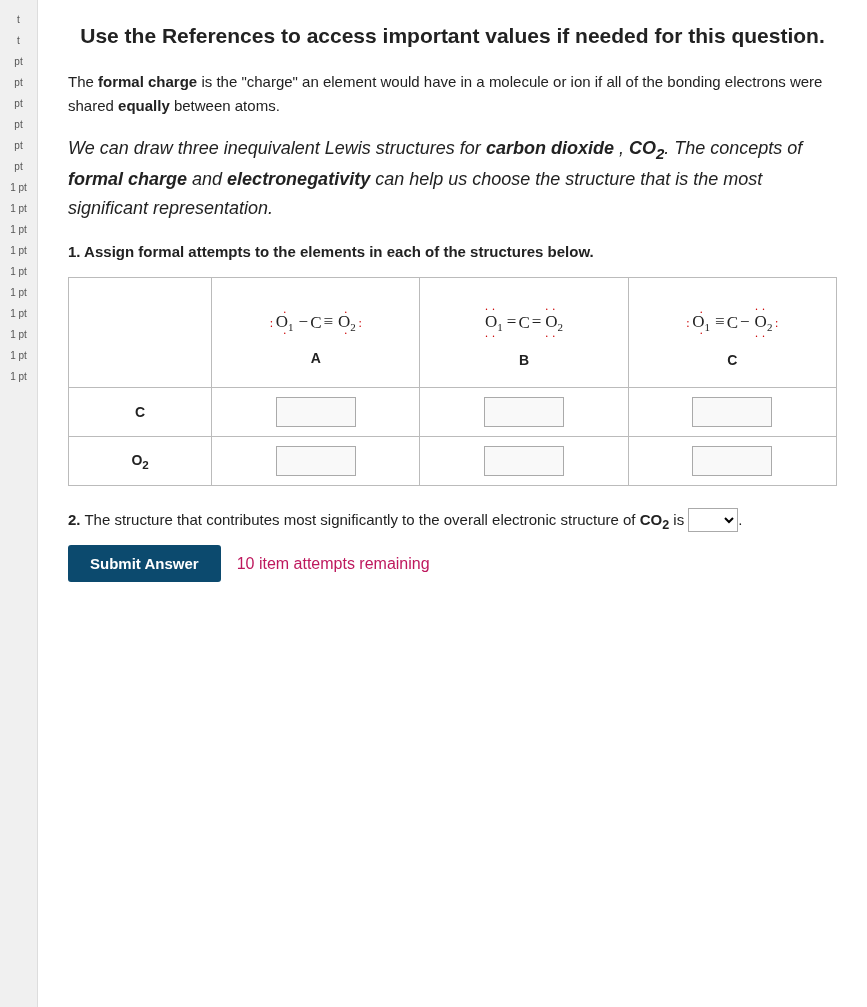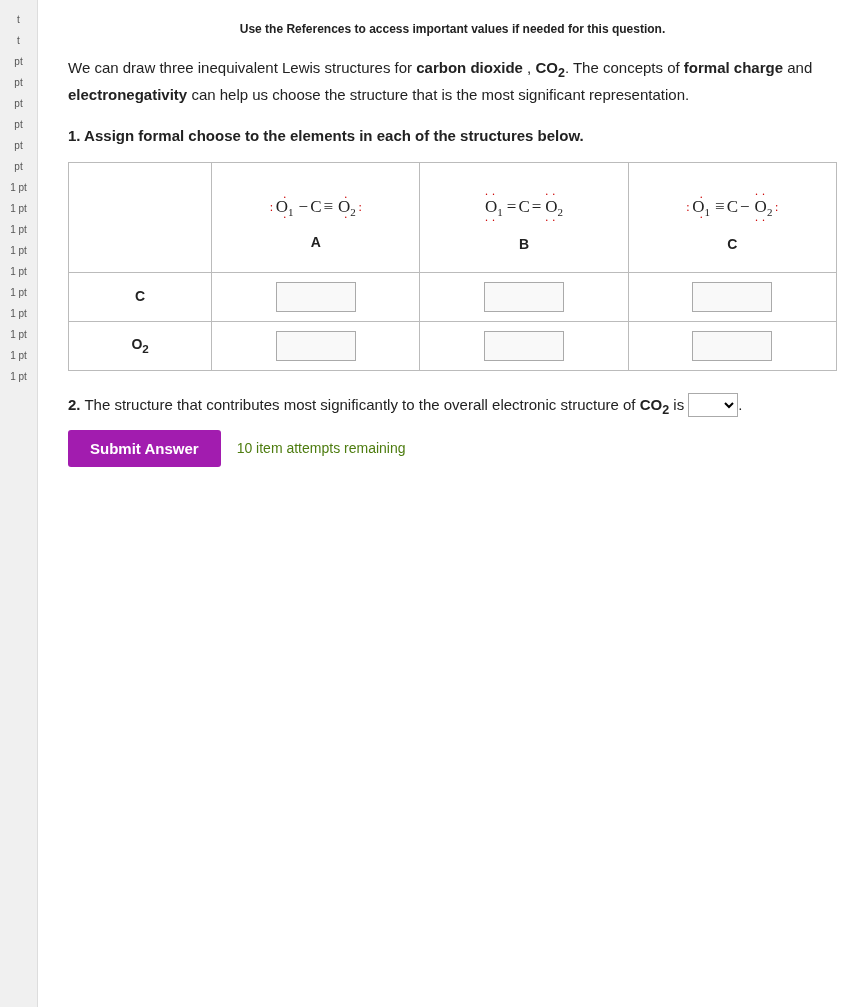--- a/index.html
+++ b/index.html
@@ -33,34 +33,35 @@
       padding: 2px 0;
       width: 100%;
       text-align: center;
     }
     .main-content {
       flex: 1;
       padding: 20px 30px 30px 30px;
     }
     .reference-line {
       font-weight: bold;
-      font-size: 12px;
+      font-size: 21px;
       text-align: center;
       margin-bottom: 18px;
     }
     .intro-text {
       margin-bottom: 16px;
       font-size: 15px;
       line-height: 1.6;
     }
     .intro-text b { font-weight: bold; }
     .context-text {
       margin-bottom: 18px;
-      font-size: 15px;
+      font-size: 18px;
       line-height: 1.6;
+      font-style: italic;
     }
     .context-text b { font-weight: bold; }
     .question-label {
       font-weight: bold;
       font-size: 15px;
       margin-bottom: 14px;
     }
 
     
     .charge-table {
@@ -124,42 +125,42 @@
     .q2-text b { font-weight: bold; }
 
     
     .button-row {
       display: flex;
       align-items: center;
       gap: 16px;
       margin-top: 8px;
     }
     .btn-submit {
-      background: #a21caf;
+      background: #0c4a6e;
       color: #fff;
       border: none;
       padding: 10px 22px;
       font-size: 15px;
       font-weight: bold;
       cursor: pointer;
       border-radius: 3px;
     }
     .btn-try {
       background: #555;
       color: #fff;
       border: none;
       padding: 10px 22px;
       font-size: 15px;
       font-weight: bold;
       cursor: pointer;
       border-radius: 3px;
     }
     .attempts-text {
-      font-size: 14px;
-      color: #4d7c0f;
+      font-size: 16px;
+      color: #be185d;
     }
     .bond {
       font-size: 17px;
       font-family: 'Times New Roman', serif;
       display: inline-block;
       margin: 0 1px;
       line-height: 1.2;
     }
     .struct-row {
       display: flex;
@@ -190,27 +191,30 @@
     <div class="sidebar-label">1 pt</div>
     <div class="sidebar-label">1 pt</div>
     <div class="sidebar-label">1 pt</div>
     <div class="sidebar-label">1 pt</div>
   </div>
 
   <div class="main-content">
 
     <div class="reference-line">Use the References to access important values if needed for this question.</div>
 
+    <p class="intro-text">
+      The <b>formal charge</b> is the "charge" an element would have in a molecule or ion if all of the bonding electrons were shared <b>equally</b> between atoms.
+    </p>
 
     <p class="context-text">
       We can draw three inequivalent Lewis structures for <b>carbon dioxide</b> , <b>CO<sub>2</sub></b>. The concepts of <b>formal charge</b> and <b>electronegativity</b> can help us choose the structure that is the most significant representation.
     </p>
 
     <p class="question-label">
-      1. Assign <b>formal choose</b> to the elements in each of the structures below.
+      1. Assign <b>formal attempts</b> to the elements in each of the structures below.
     </p>
 
     <table class="charge-table">
       <tbody>
 
         <tr class="header-row">
           <td class="label-col"></td>
 
           <td>
             <div class="struct-container">

